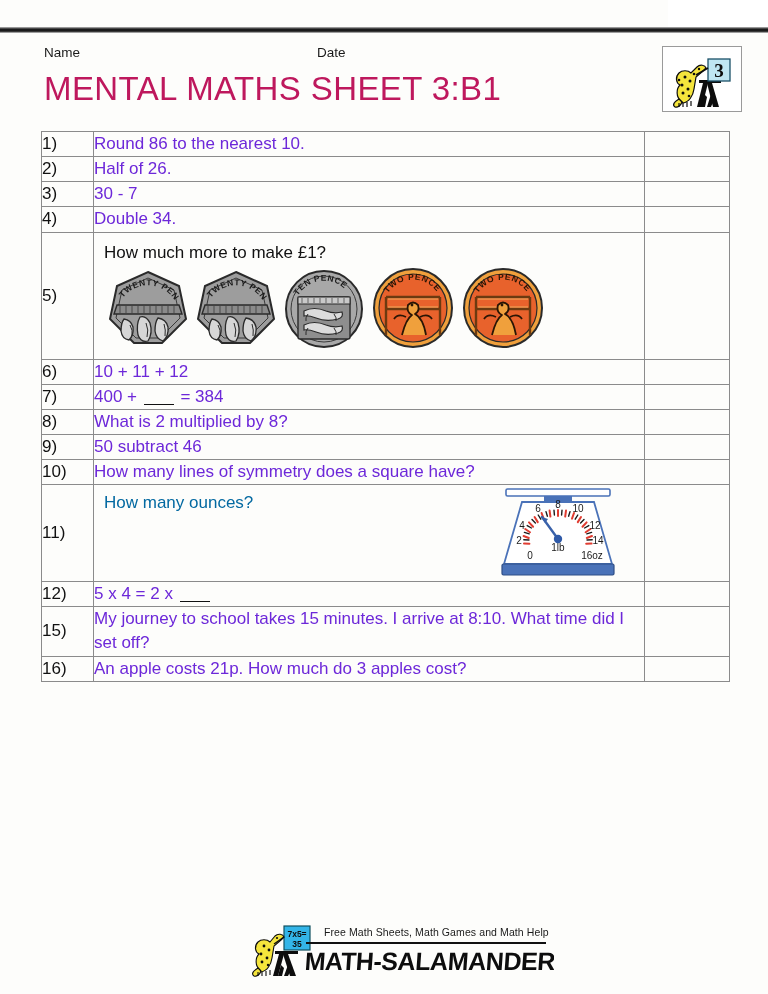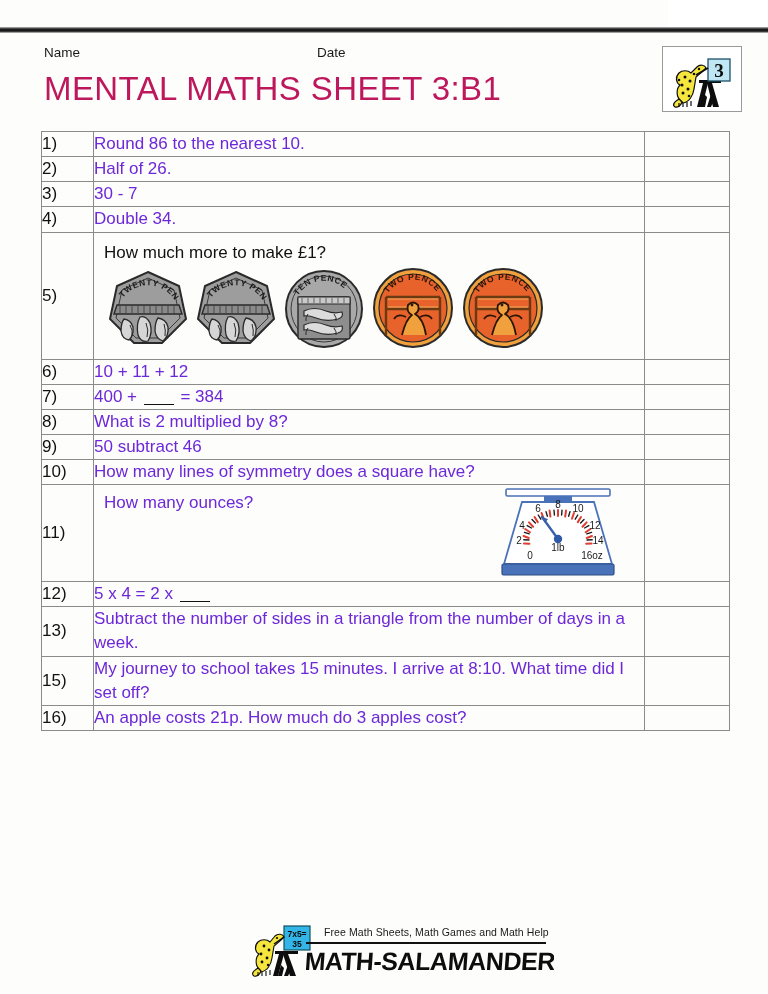--- a/index.html
+++ b/index.html
@@ -136,21 +136,21 @@
 
   
   .scale-cell {
     position: relative;
     height: 96px;
   }
   .scale-q {
     position: absolute;
     left: 10px; top: 8px;
     font-size: 17px;
-    color: #6d28d9;
+    color: #0369a1;
   }
   .scale-art {
     position: absolute;
     right: 16px; top: 1px;
   }
 
   
   .footer {
     position: absolute;
     left: 0; top: 885px;
@@ -533,25 +533,20 @@
           </td>
           <td class="ans"></td>
         </tr>
 
         <tr>
           <td class="num">12)</td>
           <td class="qtext"><span>5 x 4 = 2 x </span><span class="blank-ul"></span></td>
           <td class="ans"></td>
         </tr>
 
-        <tr>
-          <td class="num num-mid">13)</td>
-          <td class="qtext">Subtract the number of sides in a triangle from the number of days in a week.</td>
-          <td class="ans"></td>
-        </tr>
 
 
         <tr>
           <td class="num num-mid">15)</td>
           <td class="qtext">My journey to school takes 15 minutes. I arrive at 8:10. What time did I set off?</td>
           <td class="ans"></td>
         </tr>
 
         <tr>
           <td class="num">16)</td>

